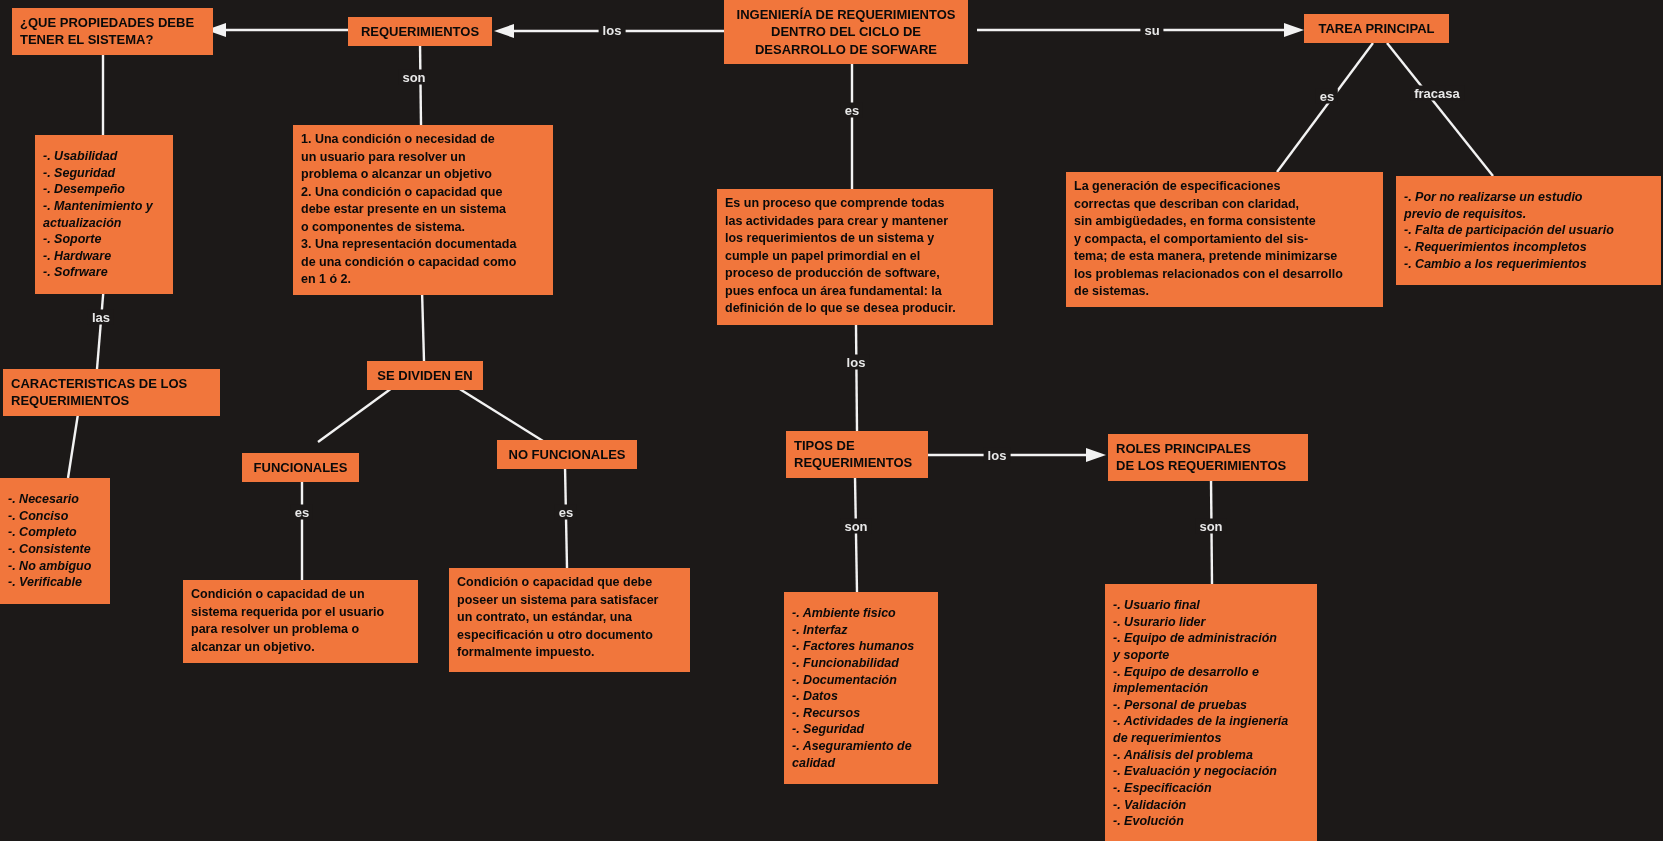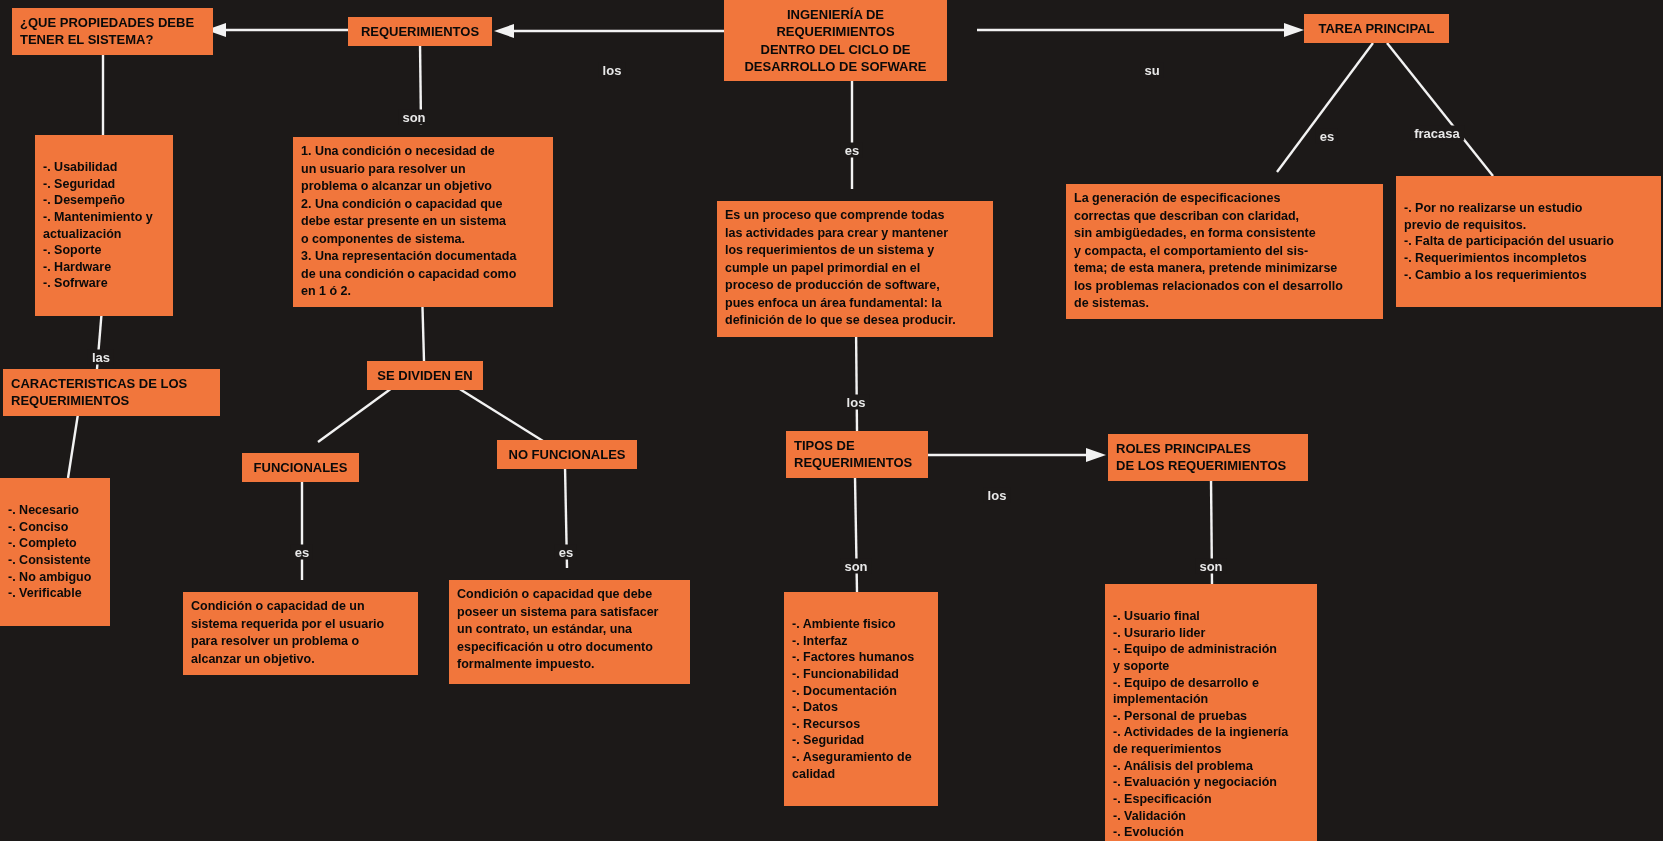--- a/index.html
+++ b/index.html
@@ -29,33 +29,32 @@
     line-height:1.33;
     padding:6px 8px;
     box-sizing:border-box;
     white-space:pre-line;
     z-index:2;
   }
   .node.center{
     display:flex;align-items:center;justify-content:center;
     text-align:center;
   }
-  .node.para{font-size:12.5px;line-height:1.4;margin-top:12px;}
-  .node.list{font-size:12.5px;line-height:1.33;padding:24px 8px;}
+  .node.para{font-size:12.5px;line-height:1.4;}
+  .node.list{font-size:12.5px;line-height:1.33;padding:13px 8px;font-style:italic;}
   .edge-label{
     position:absolute;
     transform:translate(-50%,-50%);
     background:var(--background);
     color:var(--label_text);
     font-weight:bold;
     font-size:13px;
     padding:0 4px;
     z-index:1;
     white-space:nowrap;
-    margin-top:40px;
   }
 </style>
 </head>
 <body>
 
 <svg id="wires" viewBox="0 0 1663 841" xmlns="http://www.w3.org/2000/svg">
 
   <line x1="348" y1="30" x2="226" y2="30"></line>
     <polygon points="206,30 226,23 226,37"></polygon>
 
@@ -111,21 +110,21 @@
 <span class="edge-label" style="left:856px;top:362px">los</span>
 <span class="edge-label" style="left:856px;top:526px">son</span>
 <span class="edge-label" style="left:997px;top:455px">los</span>
 <span class="edge-label" style="left:1211px;top:526px">son</span>
 
 <div class="node" style="left:12px;top:8px;width:201px;min-height:44px">¿QUE PROPIEDADES DEBE
 TENER EL SISTEMA?</div>
 
 <div class="node center" style="left:348px;top:17px;width:144px;min-height:27px">REQUERIMIENTOS</div>
 
-<div class="node center" style="left:724px;top:0px;width:223px;min-height:63px">INGENIERÍA DE REQUERIMIENTOS
+<div class="node center" style="left:724px;top:0px;width:244px;min-height:63px">INGENIERÍA DE REQUERIMIENTOS
 DENTRO DEL CICLO DE
 DESARROLLO DE SOFWARE</div>
 
 <div class="node center" style="left:1304px;top:14px;width:145px;min-height:29px">TAREA PRINCIPAL</div>
 
 <div class="node list" style="left:35px;top:135px;width:138px;min-height:149px">-. Usabilidad
 -. Seguridad
 -. Desempeño
 -. Mantenimiento y
 actualización

